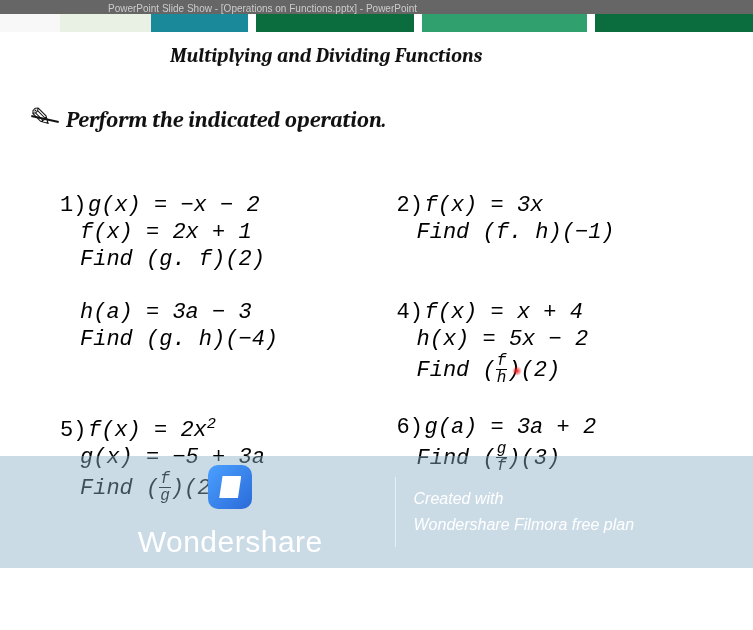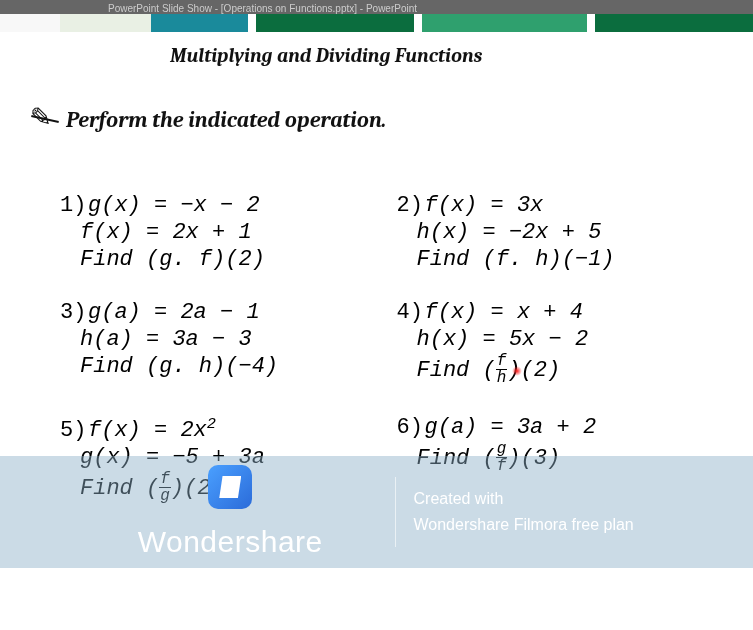--- a/index.html
+++ b/index.html
@@ -153,21 +153,21 @@
     width:22px;height:22px;
     background:#fff;
     left:11px; top:11px;
     clip-path: polygon(15% 0, 100% 0, 85% 100%, 0 100%);
   }
   .wm-brand { font-size: 30px; font-weight: 400; letter-spacing: 0.5px;}
   .wm-sep {
     width:1px; height: 70px; background: rgba(255,255,255,0.6);
     margin: 0 18px;
   }
-  .wm-right { font-size: 16px; line-height: 1.6;}
+  .wm-right { font-size: 16px; line-height: 1.6; font-style: italic;}
   .sup { font-size: 0.7em; vertical-align: super; font-style: italic;}
 </style>
 </head>
 <body>
 
 <div class="titlebar">PowerPoint Slide Show - [Operations on Functions.pptx] - PowerPoint</div>
 <div class="decor"></div>
 
 <div class="slide">
 
@@ -181,26 +181,24 @@
   <div class="problems">
 
     <div class="prob">
       <div class="head"><span class="num">1)</span><span>g(x) = −x − 2</span></div>
       <div class="line">f(x) = 2x + 1</div>
       <div class="line">Find (g. f)(2)</div>
     </div>
 
     <div class="prob">
       <div class="head"><span class="num">2)</span><span>f(x) = 3x</span></div>
-      <div class="line">h(x) = −2x + 5</div>
       <div class="line">Find (f. h)(−1)</div>
     </div>
 
     <div class="prob">
-      <div class="head"><span class="num">3)</span><span>g(a) = 2a − 1</span></div>
       <div class="line">h(a) = 3a − 3</div>
       <div class="line">Find (g. h)(−4)</div>
     </div>
 
     <div class="prob">
       <div class="head"><span class="num">4)</span><span>f(x) = x + 4</span></div>
       <div class="line">h(x) = 5x − 2</div>
       <div class="line">
         <span>Find (</span><span class="frac"><span class="fn">f</span><span class="fd">h</span></span><span>)(2)</span>
       </div>

